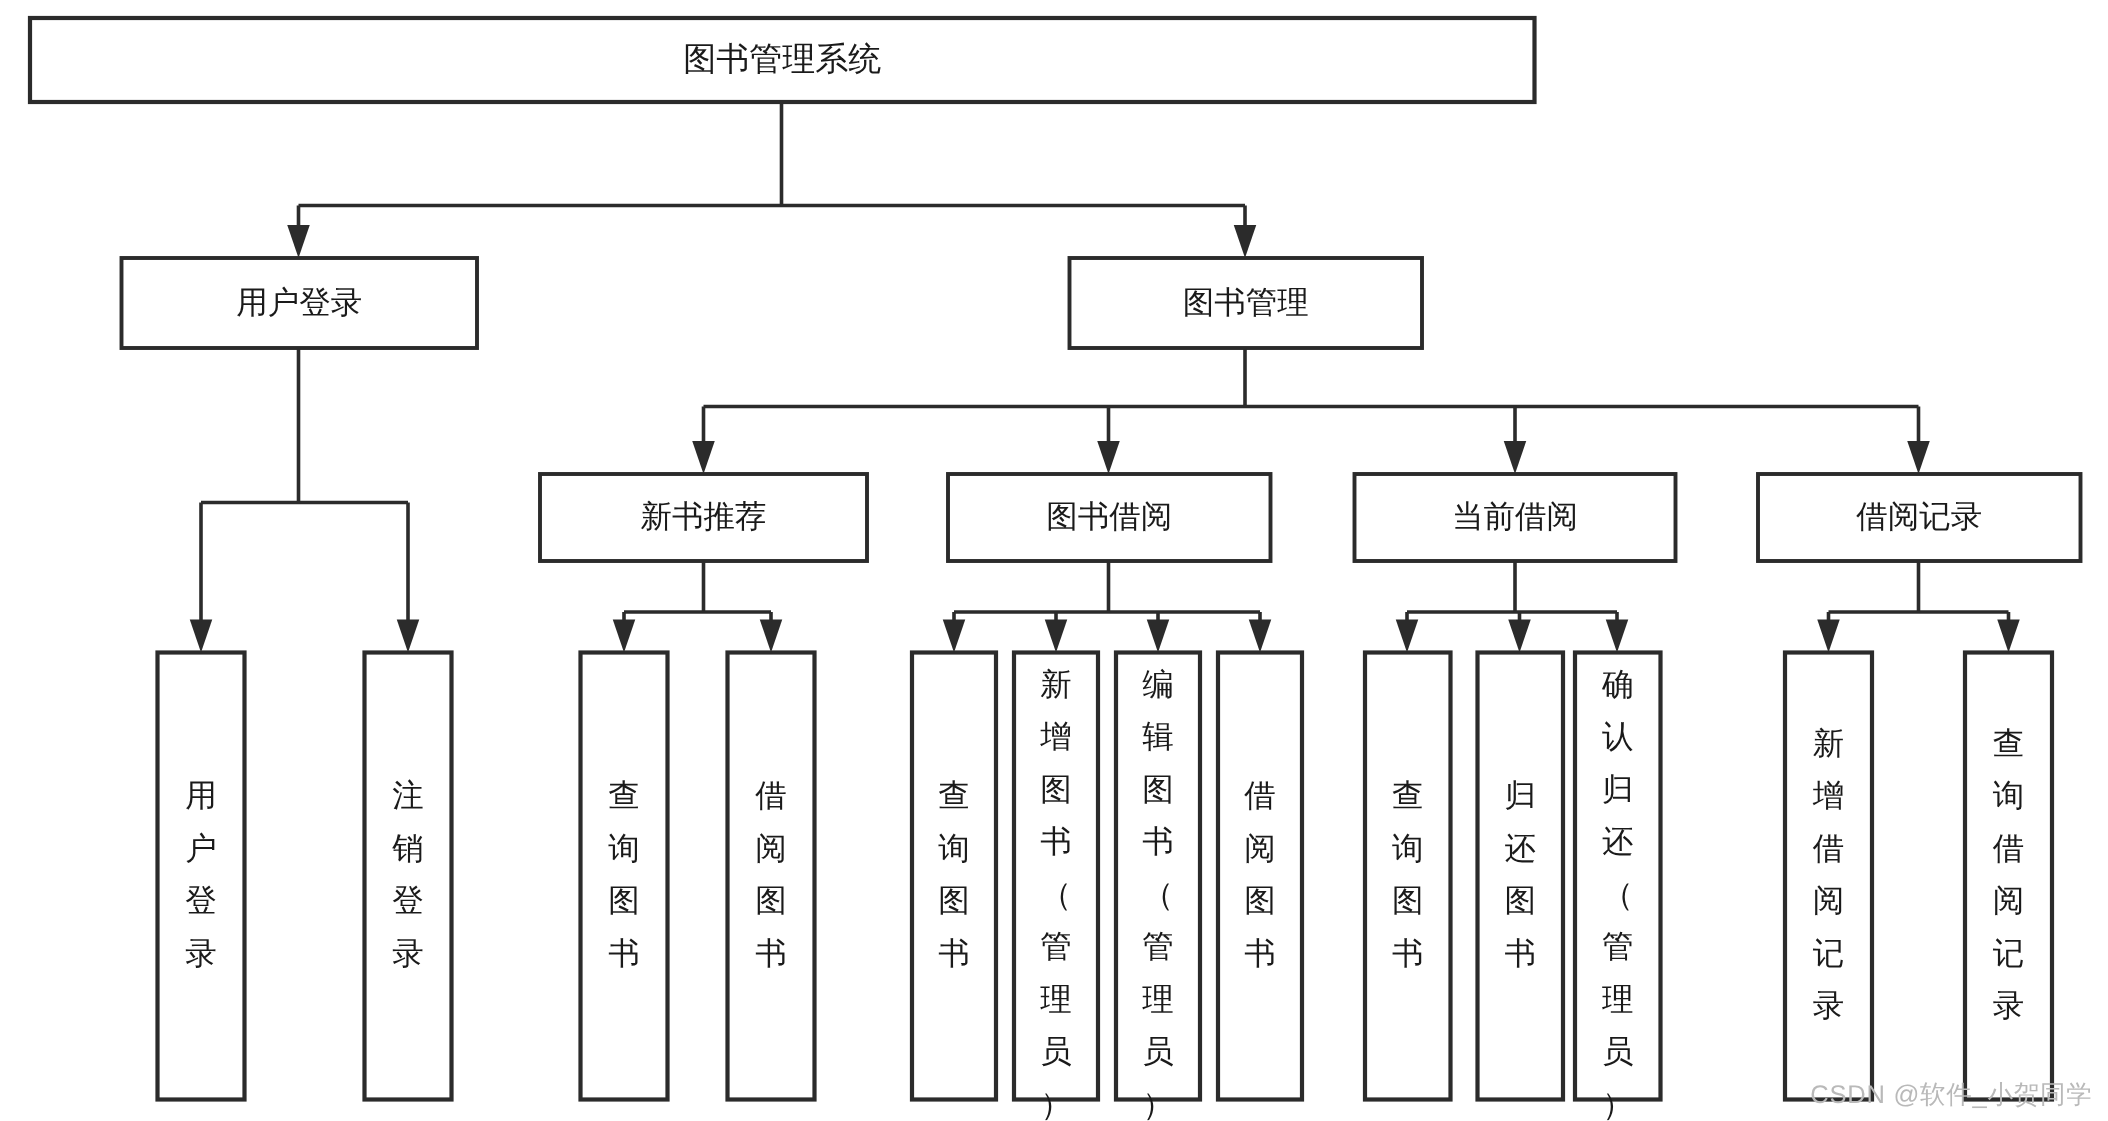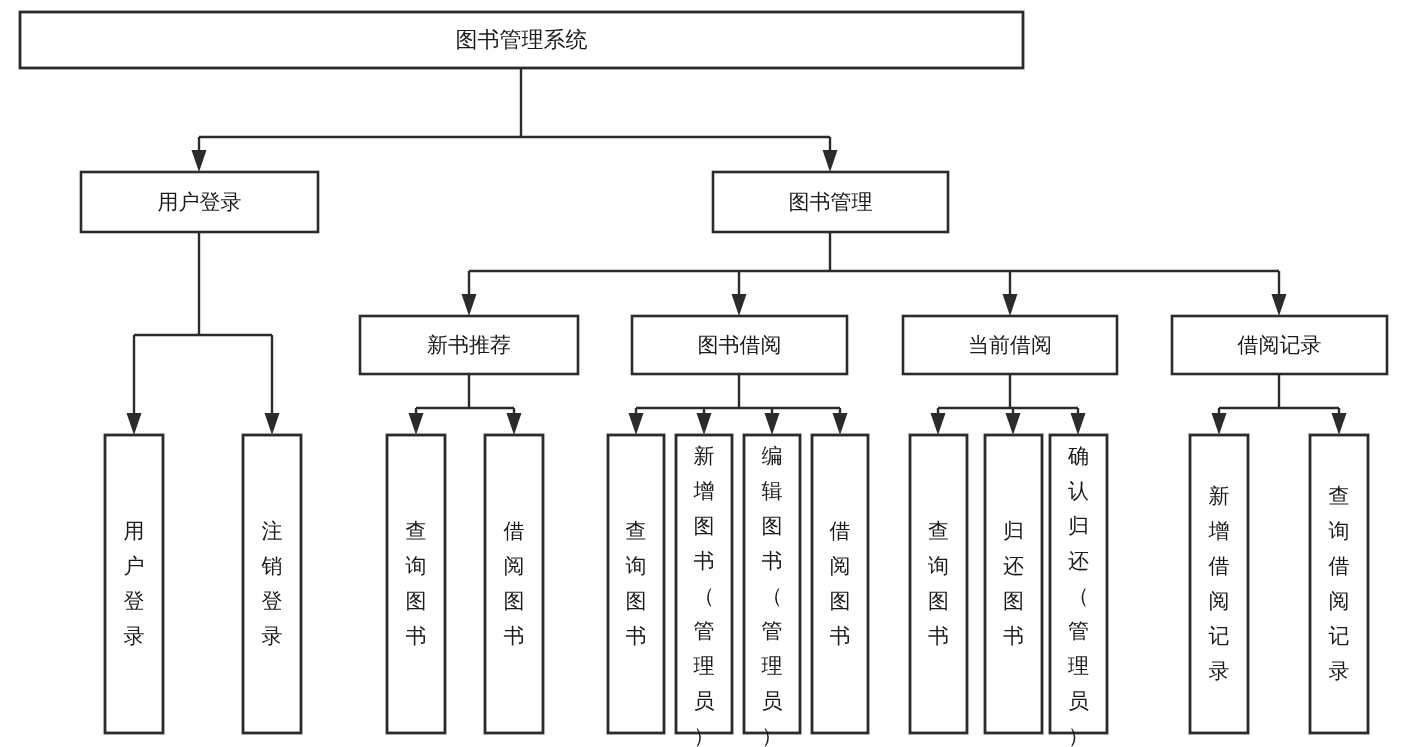--- a/index.html
+++ b/index.html
@@ -218,13 +218,14 @@
         <g>
           <rect class="node-rect level-3" x="1190" y="435" width="58" height="298"></rect>
           <text class="node-label vertical level-3" x="1219" y="0"><tspan x="1219" y="496.5">新</tspan><tspan x="1219" y="531.5">增</tspan><tspan x="1219" y="566.5">借</tspan><tspan x="1219" y="601.5">阅</tspan><tspan x="1219" y="636.5">记</tspan><tspan x="1219" y="671.5">录</tspan></text>
         </g>
         <g>
           <rect class="node-rect level-3" x="1310" y="435" width="58" height="298"></rect>
           <text class="node-label vertical level-3" x="1339" y="0"><tspan x="1339" y="496.5">查</tspan><tspan x="1339" y="531.5">询</tspan><tspan x="1339" y="566.5">借</tspan><tspan x="1339" y="601.5">阅</tspan><tspan x="1339" y="636.5">记</tspan><tspan x="1339" y="671.5">录</tspan></text>
         </g>
       </g>
   </svg>
+  <div class="watermark">CSDN @软件_小贺同学</div>
 </div>
 
 </body></html>

